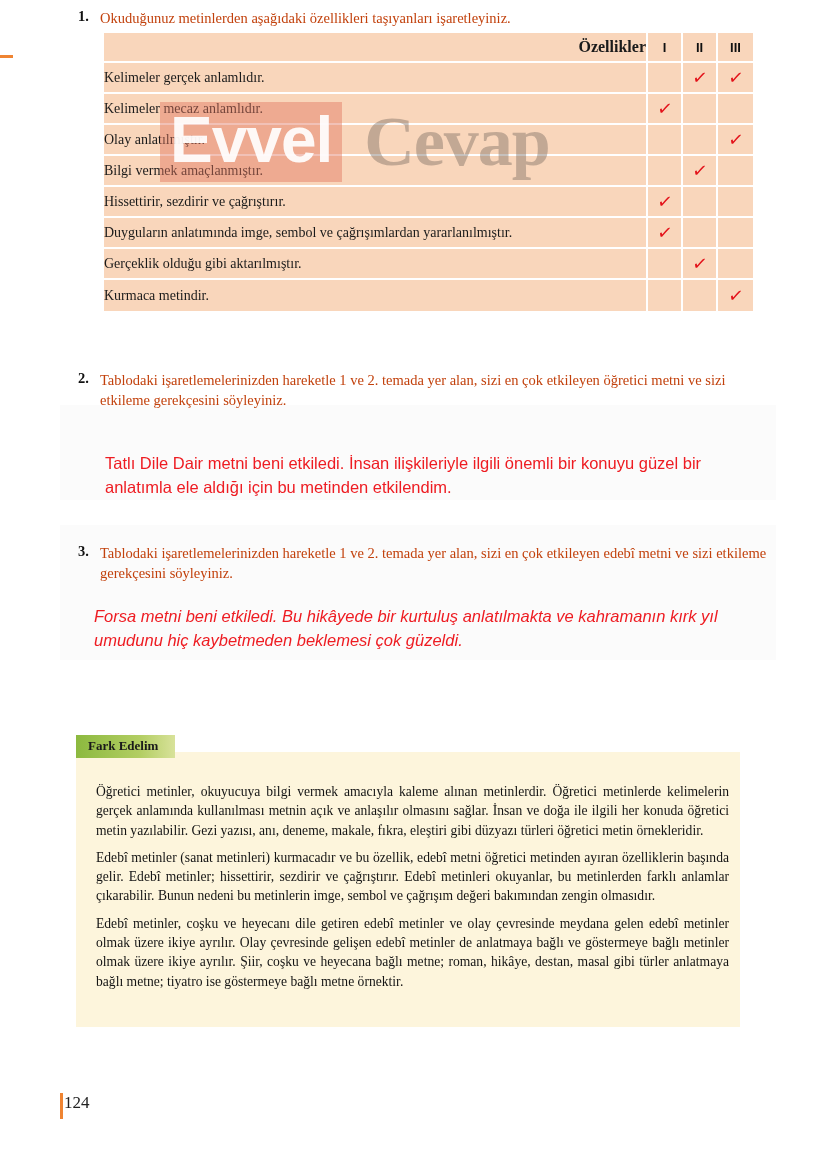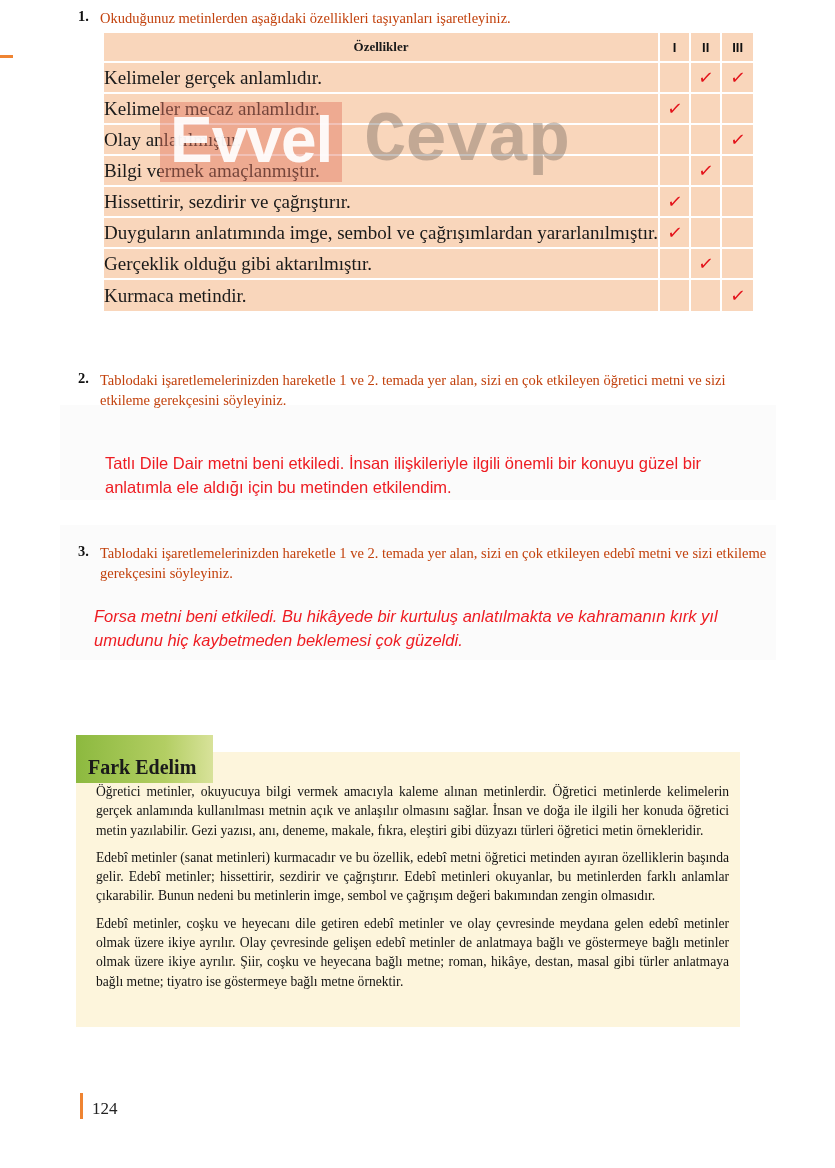--- a/index.html
+++ b/index.html
@@ -44,39 +44,39 @@
   .tbl td, .tbl th {
     background: #f9d6bb;
     border-right: 2px solid #ffffff;
     border-bottom: 2px solid #ffffff;
     padding: 0;
   }
   .tbl tr td:last-child, .tbl tr th:last-child { border-right: none; margin-left: 12px; }
   .tbl tr:last-child td { border-bottom: none; }
 
   .th-feat {
-    text-align: center;
-    font-weight: bold;
-    font-size: 13px;
+    text-align: right;
+    font-weight: bold;
+    font-size: 16px;
     color: #1a1a1a;
     height: 24px;
     vertical-align: middle;
   }
   .th-num {
     width: 35px;
     text-align: center;
     font-weight: bold;
     font-size: 13px;
     color: #111;
     height: 30px;
     vertical-align: middle;
     font-family: "Liberation Sans", sans-serif;
   }
   .td-feat {
-    font-size: 19px;
+    font-size: 14px;
     color: #1a1a1a;
     height: 31px;
     padding-left: 11px;
     vertical-align: middle;
     white-space: nowrap;
   }
   .td-mark {
     width: 35px;
     text-align: center;
     vertical-align: middle;
@@ -109,21 +109,21 @@
   }
   .wm-evvel {
     font-family: "Liberation Sans", sans-serif;
     font-size: 64px;
     font-weight: bold;
     color: rgba(255, 255, 255, 0.92);
     letter-spacing: -1px;
     line-height: 1;
   }
   .wm-cevap {
-    font-family: Liberation Mono, monospace;
+    font-family: Liberation Serif, serif;
     font-size: 70px;
     font-weight: bold;
     color: rgba(120, 106, 96, 0.42);
     letter-spacing: -1px;
     line-height: 1;
   }
 
   
   .qblock { position: absolute; left: 78px; width: 700px; z-index: 5; }
   .q2 { top: 370px; }
@@ -149,24 +149,24 @@
   }
   .panel-a { left: 60px; top: 405px; width: 716px; height: 95px; }
   .panel-b { left: 60px; top: 525px; width: 716px; height: 135px; }
 
   
   .fark-tab {
     position: absolute;
     left: 76px; top: 735px;
     z-index: 6;
     background: linear-gradient(to right, #8cb93f 0%, #b3ce63 65%, #d8e29a 100%);
-    padding: 21px 17px 4px 12px;
+    padding: 3px 17px 4px 12px;
     font-family: "Liberation Serif", serif;
     font-weight: bold;
-    font-size: 20px;
+    font-size: 13px;
     color: #1a1a1a;
   }
   .fark-box {
     position: absolute;
     left: 76px; top: 752px;
     width: 664px; height: 275px;
     background: #fdf5dc;
     z-index: 5;
     padding: 30px 11px 14px 20px;
   }
@@ -175,24 +175,24 @@
     font-size: 13.6px;
     line-height: 1.42;
     color: #141414;
     text-align: justify;
     margin-bottom: 8px;
   }
 
   
   .footer {
     position: absolute;
-    left: 80px; top: 1093px;
+    left: 60px; top: 1093px;
     display: flex;
-    align-items: flex-end;
-    gap: 9px;
+    align-items: flex-start;
+    gap: 1px;
   }
   .footer-bar { width: 3px; height: 26px; background: #ef8432; }
   .footer-num {
     font-family: "Liberation Serif", serif;
     font-size: 17px;
     color: #222;
   }
 </style>
 </head>
 <body>

